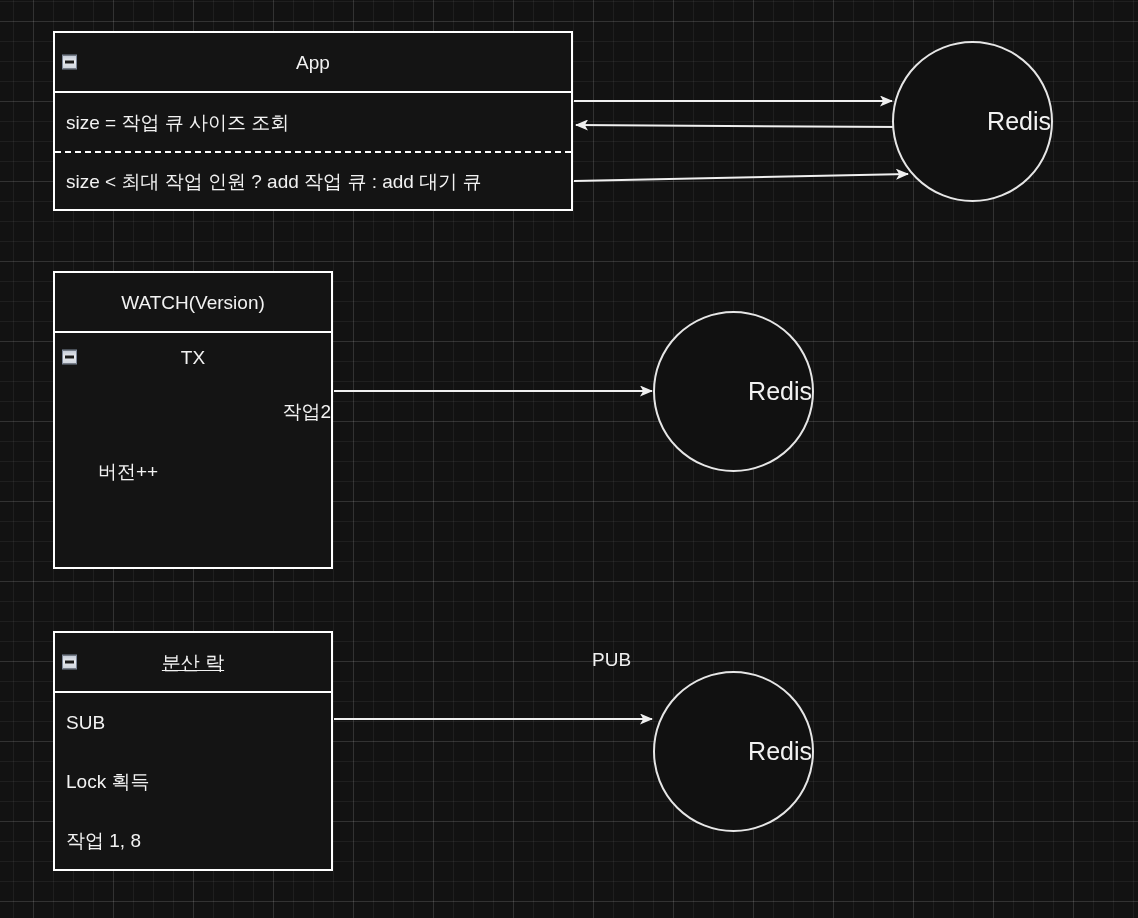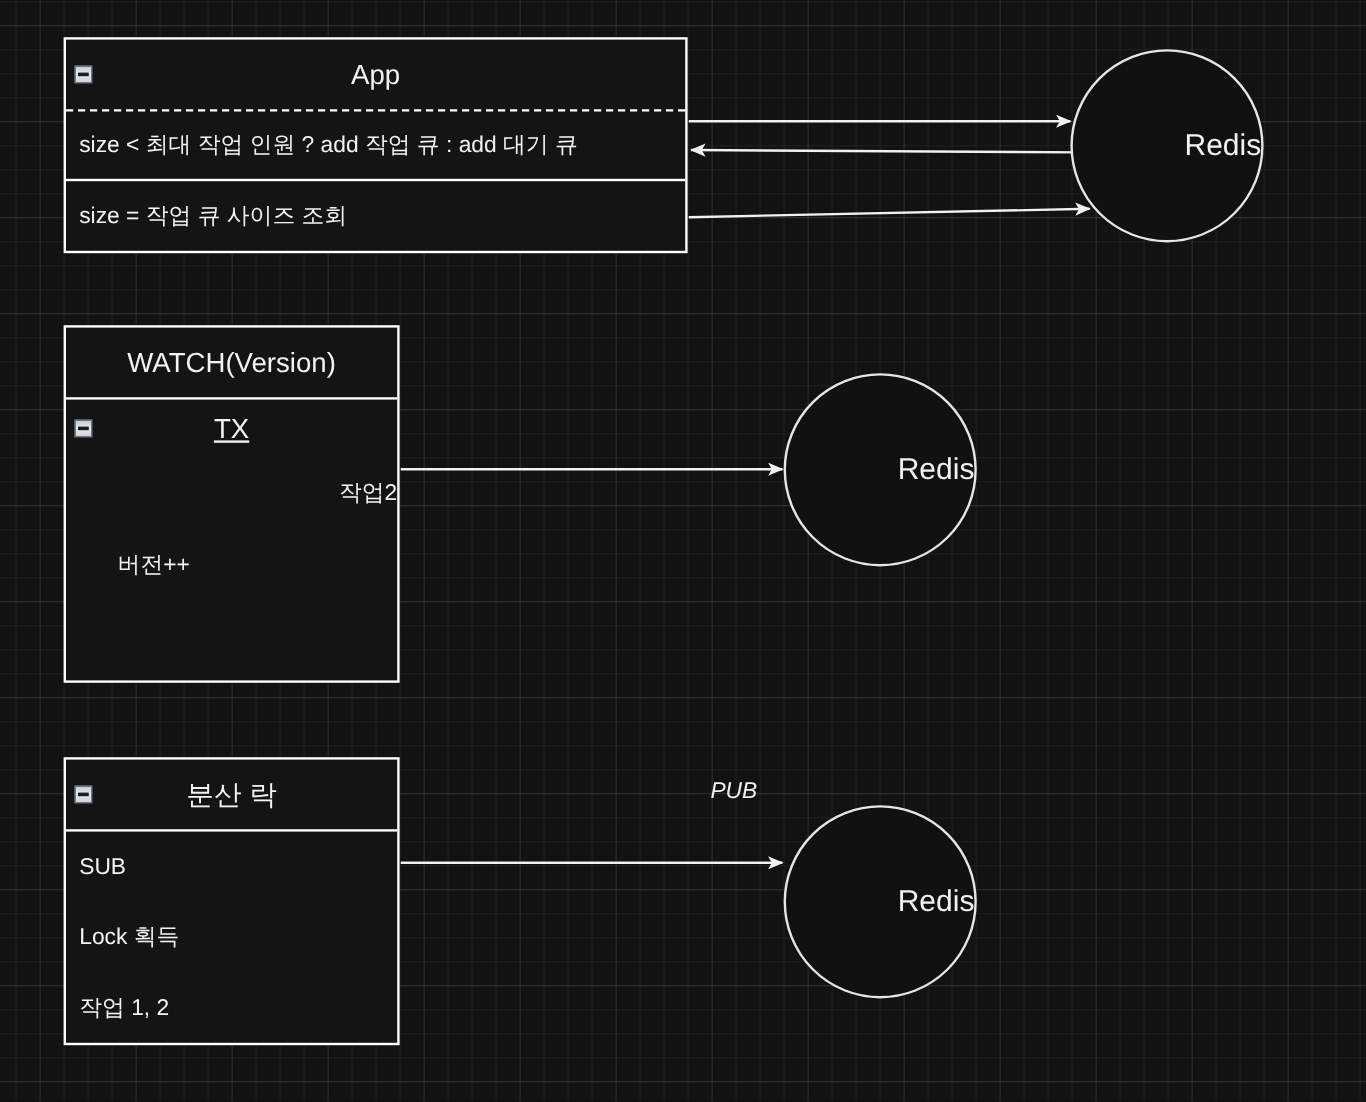--- a/index.html
+++ b/index.html
@@ -35,21 +35,21 @@
     border: 2px solid #ffffff;
     background: #141414;
   }
   .box-section {
     position: relative;
     box-sizing: border-box;
     color: #f2f2f2;
   }
   .sec-title {
     text-align: center;
-    font-size: 23px;
+    font-size: 19px;
     line-height: 1;
     display: flex;
     align-items: center;
     justify-content: center;
   }
   .sec-row {
     text-align: left;
     font-size: 19px;
     line-height: 1;
     display: flex;
@@ -107,21 +107,20 @@
     height: 918px;
     pointer-events: none;
   }
 
   .edge-label {
     position: absolute;
     color: #f0f0f0;
     font-size: 19px;
     line-height: 1;
     white-space: nowrap;
-    font-style: italic;
   }
 </style>
 </head>
 <body>
 
 <div id="canvas">
 
   <svg id="edges" viewBox="0 0 1138 918" width="1138" height="918">
     <defs>
       <marker id="arrow-r" markerWidth="13" markerHeight="11" refX="12" refY="5.5" orient="auto" markerUnits="userSpaceOnUse">
@@ -143,67 +142,67 @@
     <line x1="334" y1="719" x2="652" y2="719" stroke="#f0f0f0" stroke-width="2" marker-end="url(#arrow-r)"></line>
   </svg>
 
   <div class="shape-box" style="left:53px; top:31px; width:520px; height:180px;">
 
     <div class="box-section sec-title" style="height:58px;">
       <span class="collapse-icon"></span>
       <span>App</span>
     </div>
 
+    <div class="box-section sec-row border-top-solid" style="height:60px;">
+      <span>size = 작업 큐 사이즈 조회</span>
+    </div>
+
     <div class="box-section sec-row border-top-dashed" style="height:58px;">
       <span>size &lt; 최대 작업 인원 ? add 작업 큐 : add 대기 큐</span>
     </div>
-
-    <div class="box-section sec-row border-top-solid" style="height:60px;">
-      <span>size = 작업 큐 사이즈 조회</span>
-    </div>
   </div>
 
   <div class="shape-box" style="left:53px; top:271px; width:280px; height:298px;">
 
     <div class="box-section sec-title" style="height:58px;">
       <span>WATCH(Version)</span>
     </div>
 
-    <div class="box-section sec-title border-top-solid" style="height:50px;text-decoration:underline;">
+    <div class="box-section sec-title border-top-solid" style="height:50px;">
       <span class="collapse-icon"></span>
       <span>TX</span>
     </div>
 
 
     <div class="box-section sec-row" style="height:60px;justify-content:flex-end;">
       <span>작업2</span>
     </div>
 
     <div class="box-section sec-row" style="height:60px;padding-left:43px;">
       <span>버전++</span>
     </div>
   </div>
 
   <div class="shape-box" style="left:53px; top:631px; width:280px; height:240px;">
 
-    <div class="box-section sec-title" style="height:58px;">
+    <div class="box-section sec-title" style="height:58px;text-decoration:underline;">
       <span class="collapse-icon"></span>
       <span>분산 락</span>
     </div>
 
     <div class="box-section sec-row border-top-solid" style="height:60px;">
       <span>SUB</span>
     </div>
 
     <div class="box-section sec-row" style="height:60px;">
       <span>Lock 획득</span>
     </div>
 
     <div class="box-section sec-row" style="height:58px;">
-      <span>작업 1, 2</span>
+      <span>작업 1, 8</span>
     </div>
   </div>
 
   <div class="circle-node" style="left:892px; top:41px; width:161px; height:161px;">
     <span>Redis</span>
   </div>
 
   <div class="circle-node" style="left:653px; top:311px; width:161px; height:161px;">
     <span>Redis</span>
   </div>

